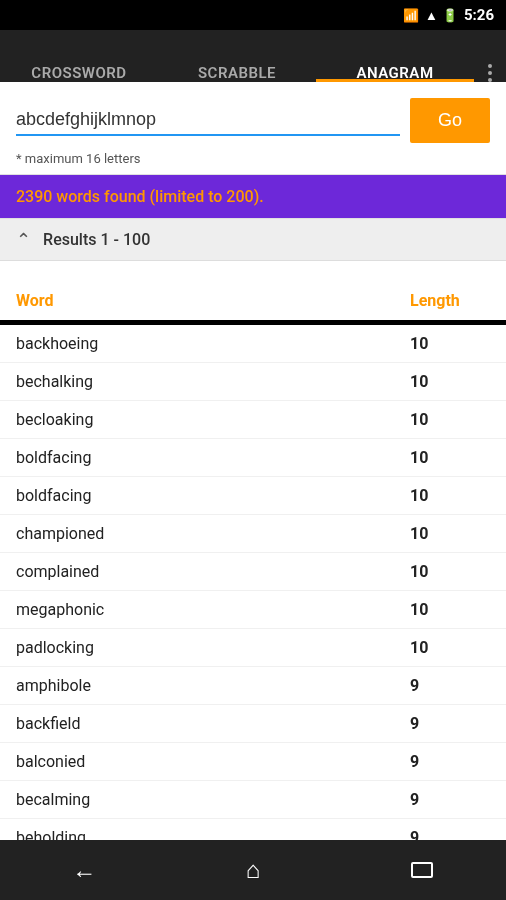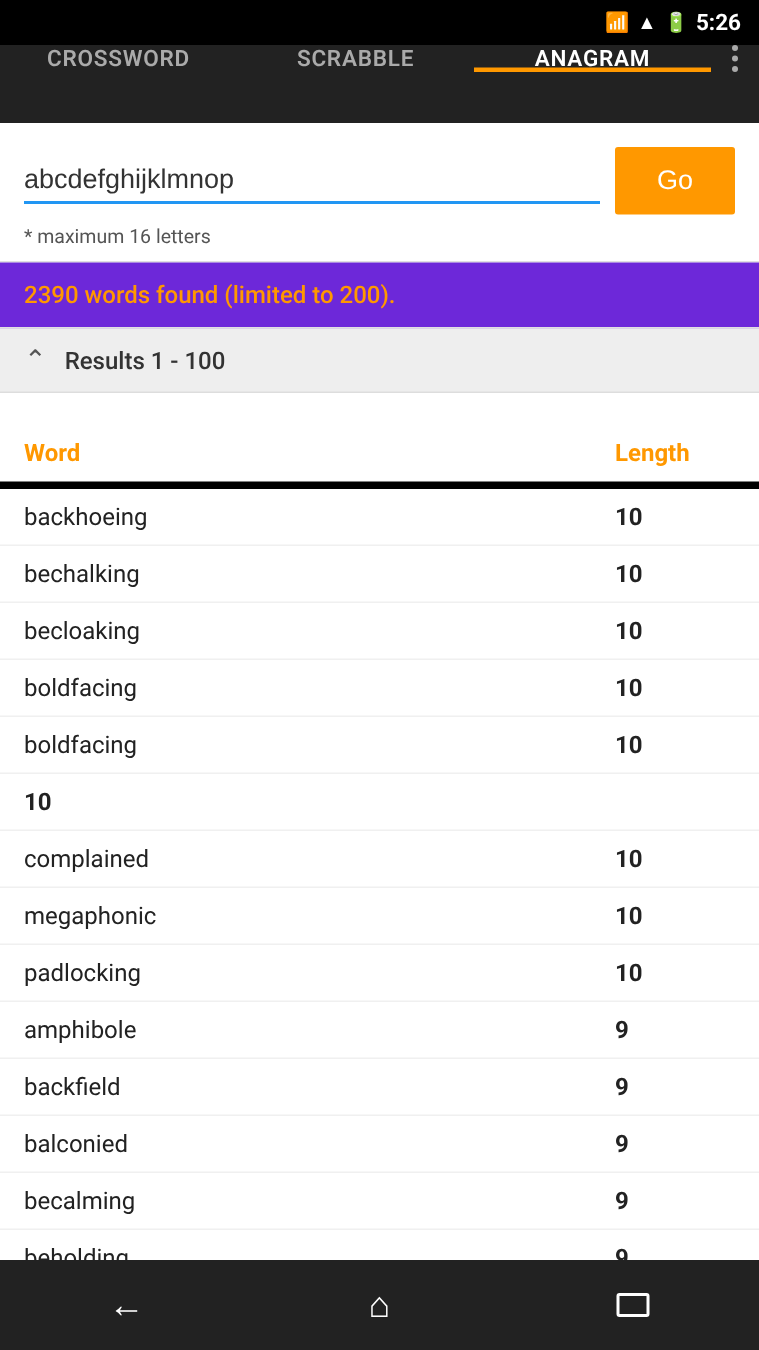--- a/index.html
+++ b/index.html
@@ -34,21 +34,21 @@
     }
     .wifi-icon, .signal-icon, .battery-icon {
       color: #fff;
       font-size: 13px;
     }
 
     
     .tab-bar {
       background: #222;
       display: flex;
-      align-items: flex-start;
+      align-items: flex-end;
       height: 52px;
       position: relative;
     }
     .tab {
       flex: 1;
       display: flex;
       align-items: center;
       justify-content: center;
       color: #aaa;
       font-size: 15px;
@@ -297,20 +297,21 @@
     </div>
       <div class="word-row">
       <span class="word-text">boldfacing</span>
       <span class="word-length">10</span>
     </div>
       <div class="word-row">
       <span class="word-text">boldfacing</span>
       <span class="word-length">10</span>
     </div>
       <div class="word-row">
+      <span class="word-text">championed</span>
       <span class="word-length">10</span>
     </div>
       <div class="word-row">
       <span class="word-text">complained</span>
       <span class="word-length">10</span>
     </div>
       <div class="word-row">
       <span class="word-text">megaphonic</span>
       <span class="word-length">10</span>
     </div>

